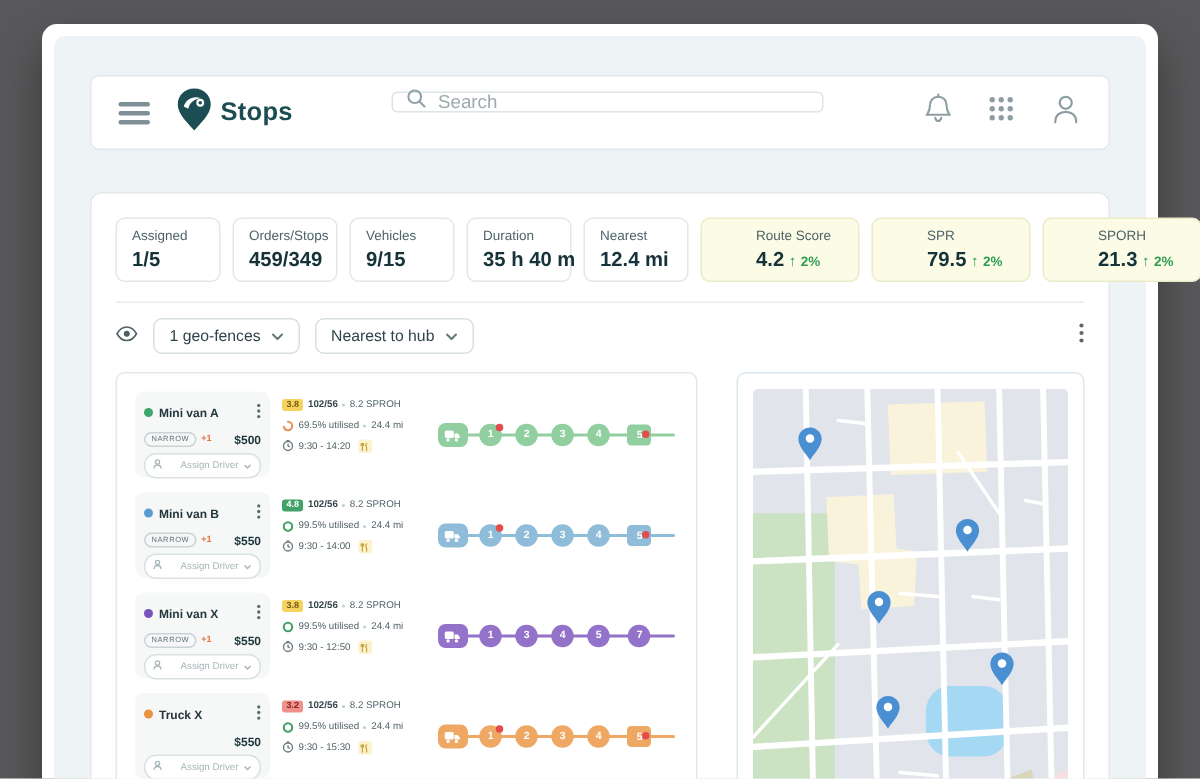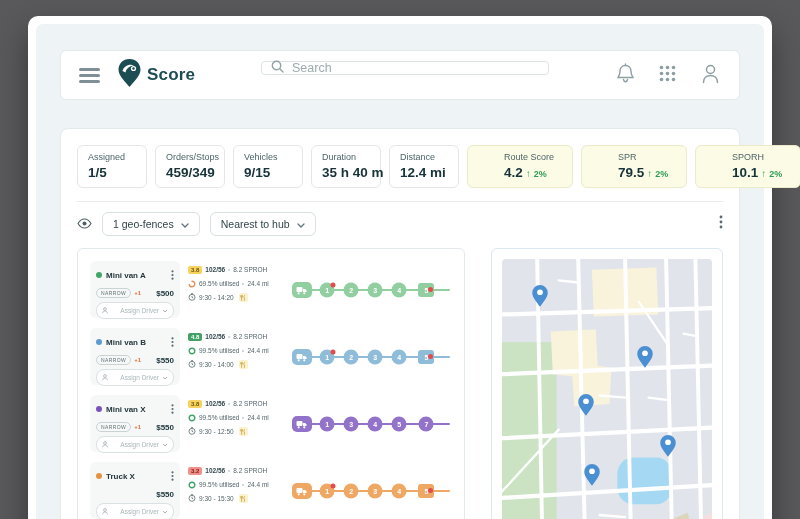--- a/index.html
+++ b/index.html
@@ -105,21 +105,21 @@
         </div>
     <div class="logo">
       <span>
         <svg width="27" height="30" viewBox="0 0 27 30">
           <path d="M13.5 1 C7 1 2.5 5.8 2.5 11.6 C2.5 18.5 10 24.5 13.5 29 C17 24.5 24.5 18.5 24.5 11.6 C24.5 5.8 20 1 13.5 1 Z" fill="#1C4D53"></path>
           <path d="M6.5 13 C8 8 13 5.5 18 7.5 C14 7.8 10.5 10 9.5 14.5 Z" fill="#fff"></path>
           <circle cx="17.5" cy="10.5" r="2.6" fill="#fff"></circle>
           <circle cx="17.5" cy="10.5" r="1.2" fill="#1C4D53"></circle>
         </svg>
       </span>
-      <span class="logo-text">Score</span>
+      <span class="logo-text">Stops</span>
     </div>
     <div class="search">
       <span>
         <svg width="13" height="13" viewBox="0 0 13 13">
               <circle cx="5.5" cy="5.5" r="4.2" fill="none" stroke="#93A2A6" stroke-width="1.4"></circle>
               <line x1="8.8" y1="8.8" x2="12" y2="12" stroke="#93A2A6" stroke-width="1.4" stroke-linecap="round"></line>
             </svg>
       </span>
       <input type="text" placeholder="Search" style="">
     </div>
@@ -174,21 +174,21 @@
               <span>9/15</span>
             </div>
       </div>
       <div class="kpi">
         <div class="lbl">Duration</div>
         <div class="val">
               <span>35 h 40 m</span>
             </div>
       </div>
       <div class="kpi">
-        <div class="lbl">Distance</div>
+        <div class="lbl">Nearest</div>
         <div class="val">
               <span>12.4 mi</span>
             </div>
       </div>
       <div class="kpi hl">
         <div class="lbl">Route Score</div>
         <div class="val">
               <span>4.2</span>
           <span class="arrow">↑</span>
           <span class="trend">2%</span>
@@ -198,21 +198,21 @@
         <div class="lbl">SPR</div>
         <div class="val">
               <span>79.5</span>
           <span class="arrow">↑</span>
           <span class="trend">2%</span>
             </div>
       </div>
       <div class="kpi hl">
         <div class="lbl">SPORH</div>
         <div class="val">
-              <span>10.1</span>
+              <span>21.3</span>
           <span class="arrow">↑</span>
           <span class="trend">2%</span>
             </div>
       </div>
     </div>
 
     <div class="divider"></div>
 
     <div class="toolbar">
       <span>

